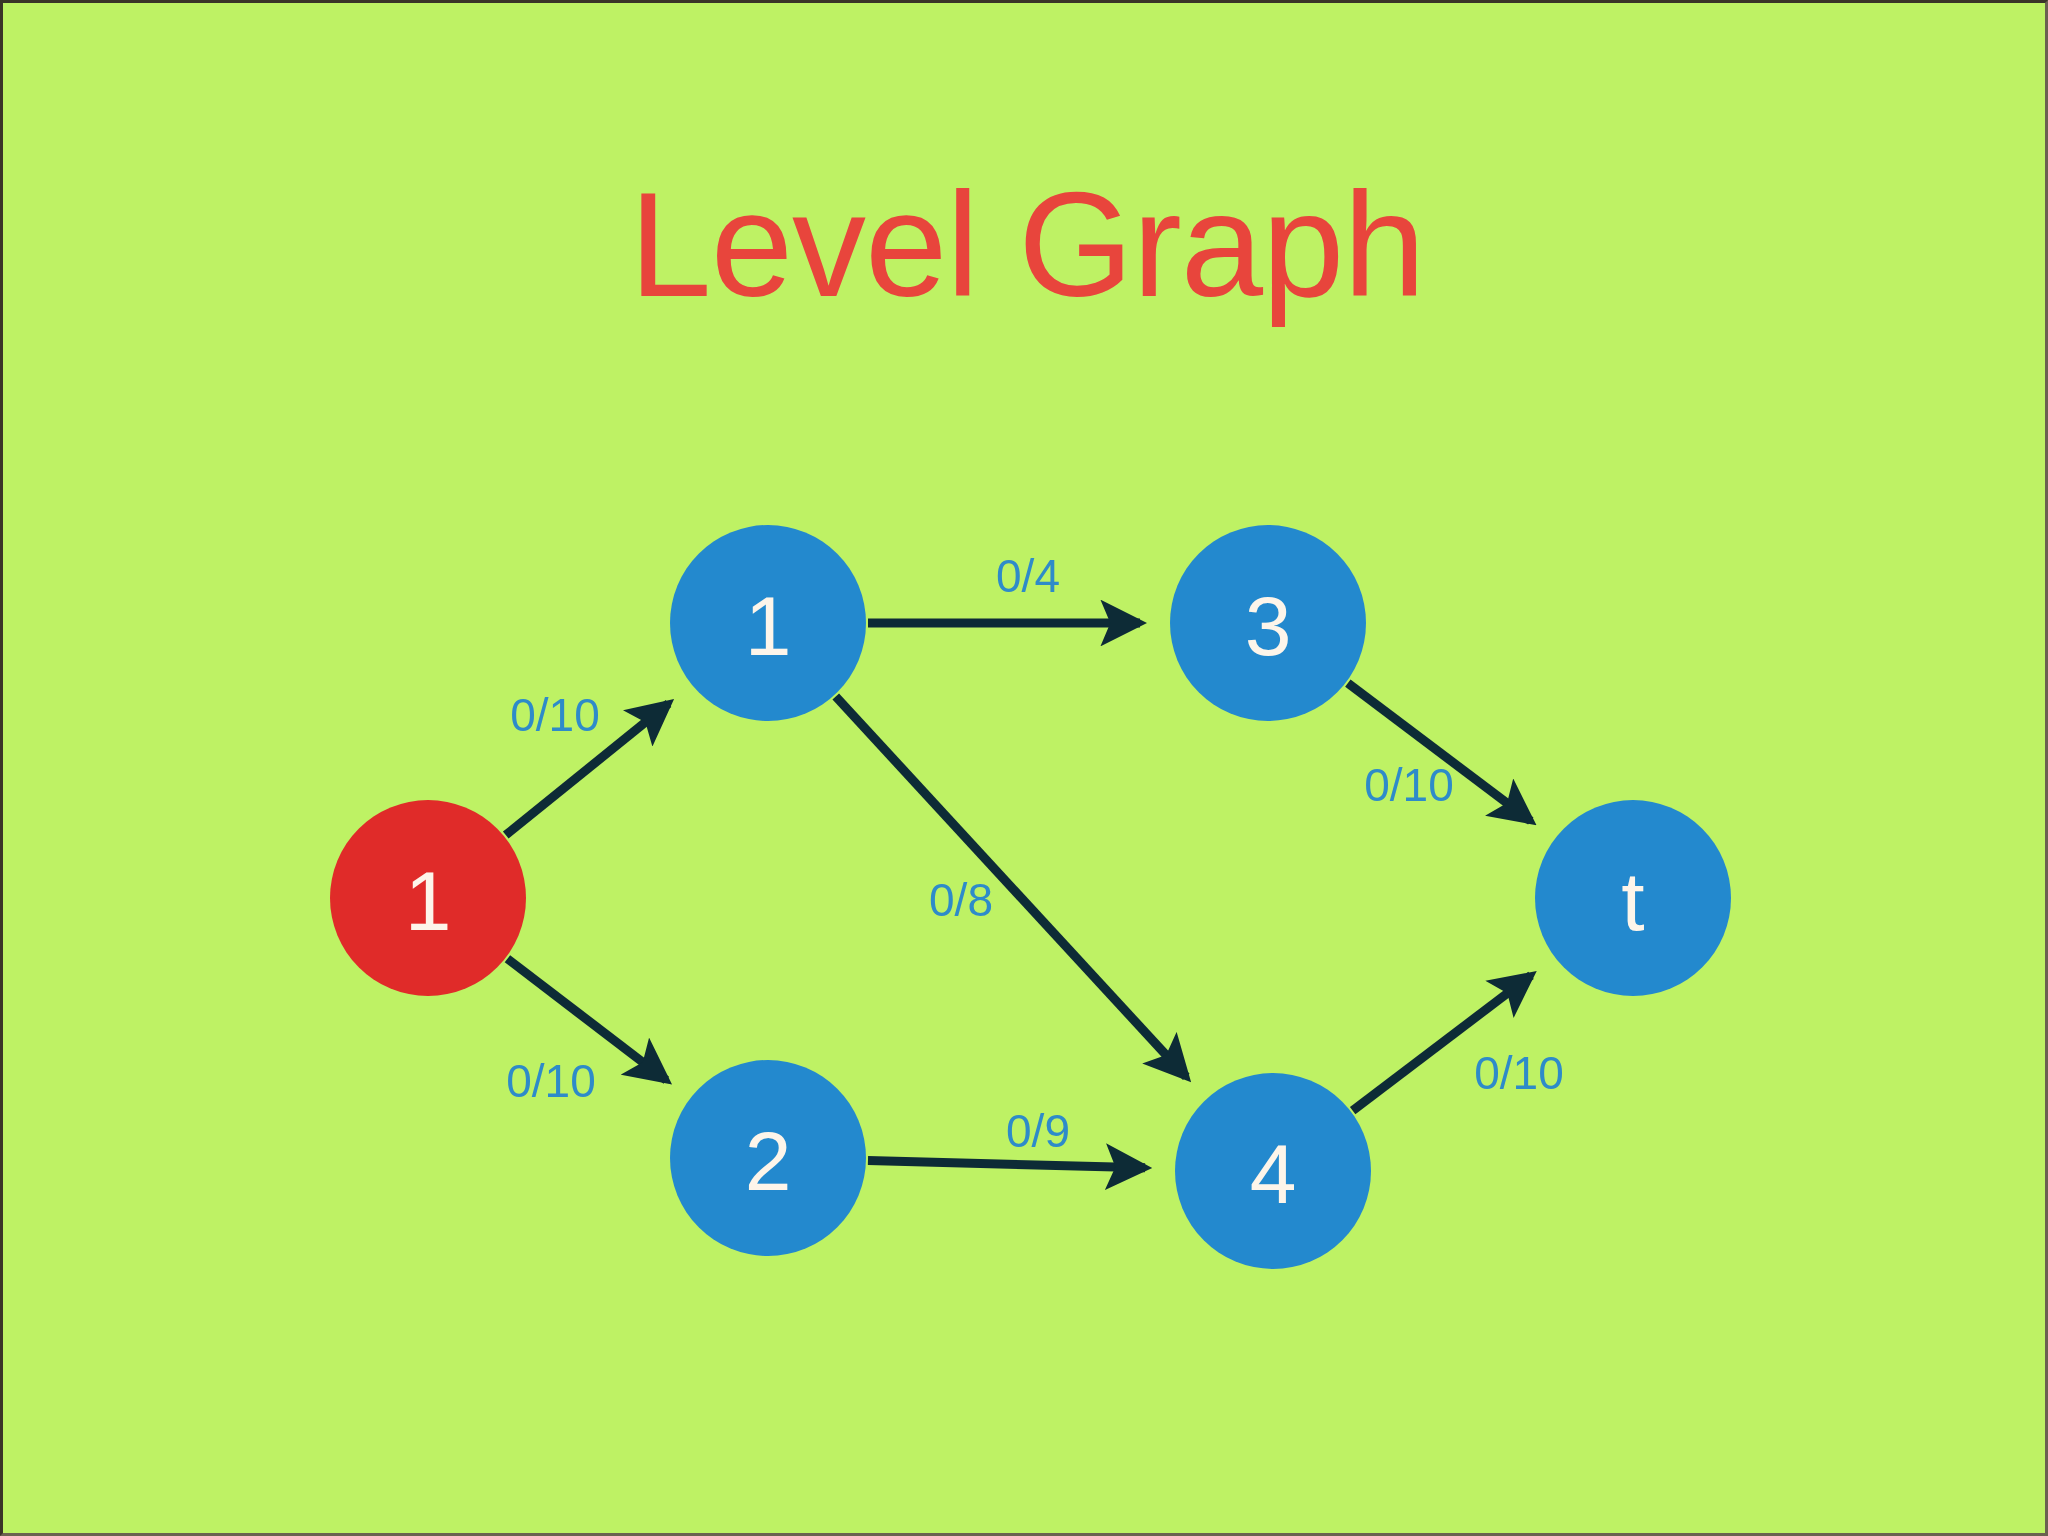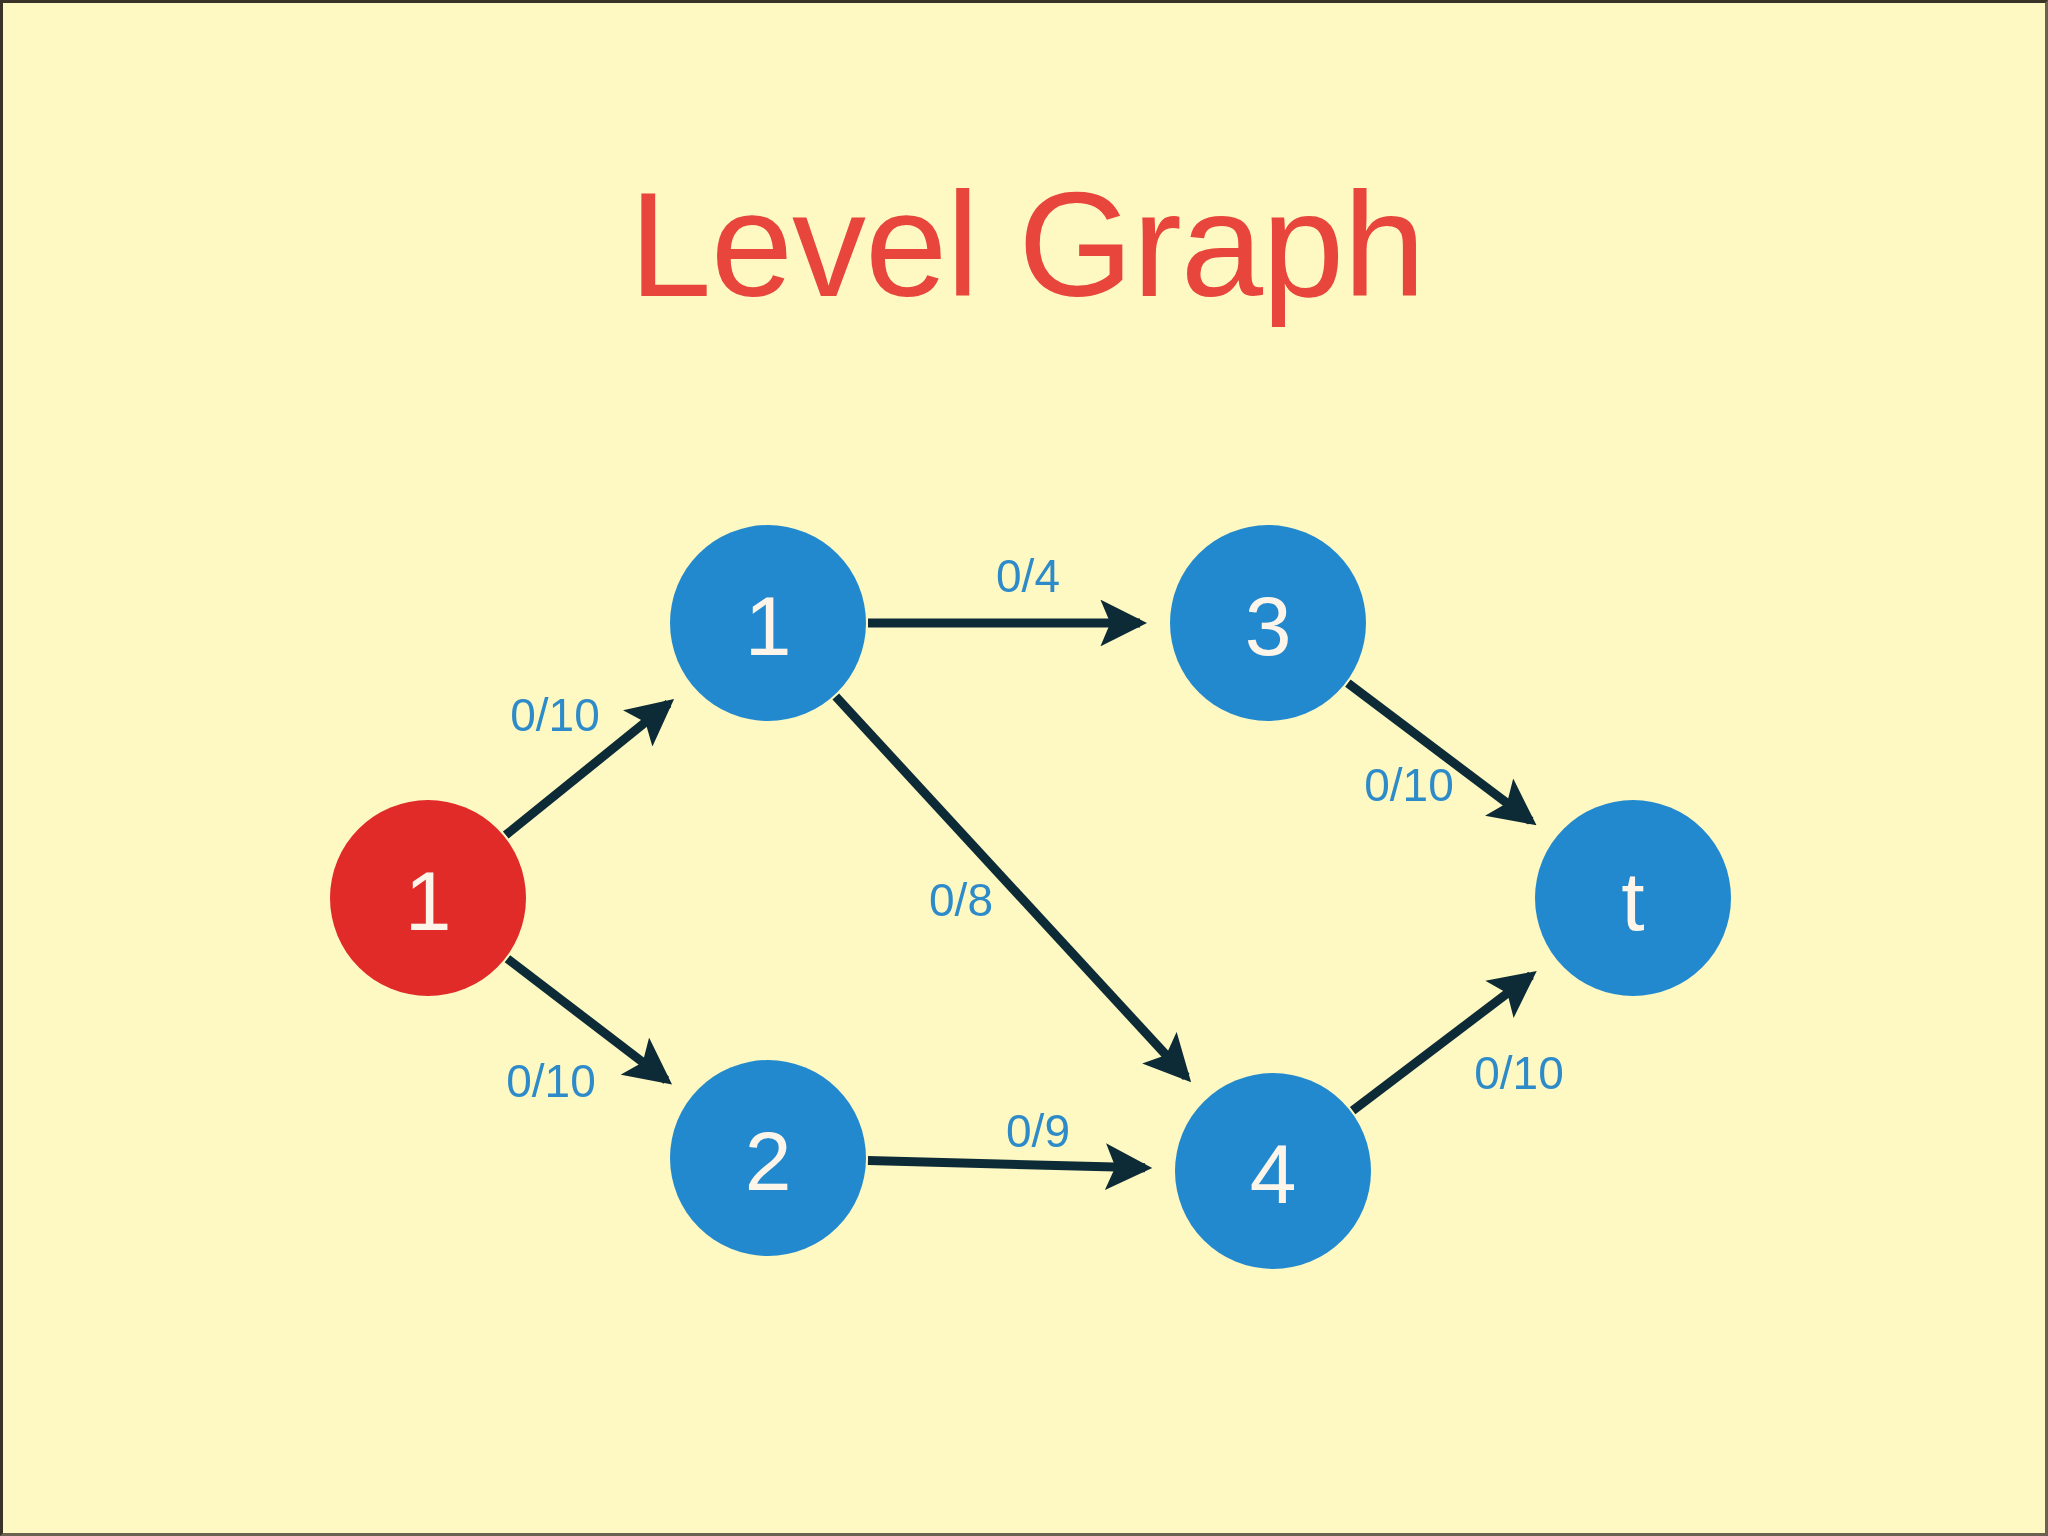--- a/index.html
+++ b/index.html
@@ -4,21 +4,21 @@
 <style>
   html, body {
     margin: 0;
     padding: 0;
     background: #ffffff;
   }
   #canvas {
     position: relative;
     width: 2048px;
     height: 1536px;
-    background: #fef9c3;
+    background: #bef264;
     box-sizing: border-box;
     border-top: 3px solid #3a3428;
     border-left: 3px solid #3a3428;
     border-right: 3px solid #6b6150;
     border-bottom: 3px solid #6b6150;
     overflow: hidden;
     font-family: "Liberation Sans", sans-serif;
   }
   #graph-svg {
     position: absolute;

